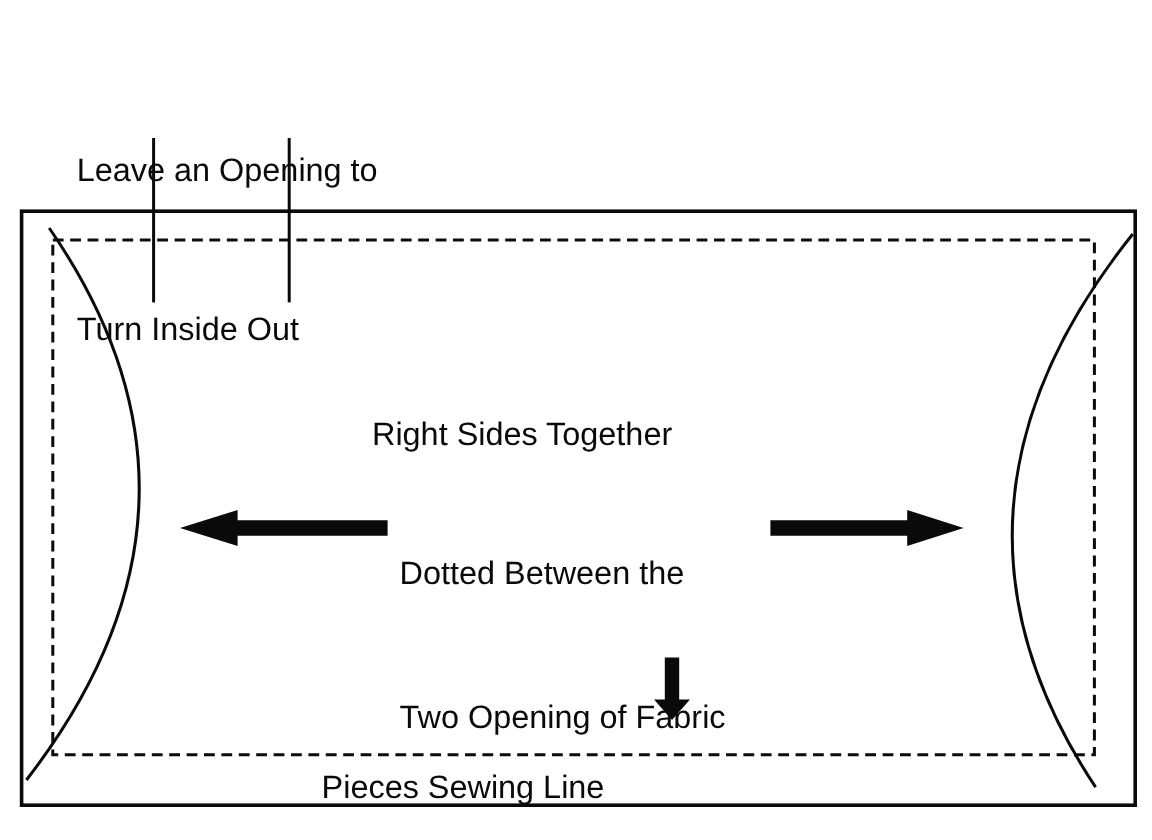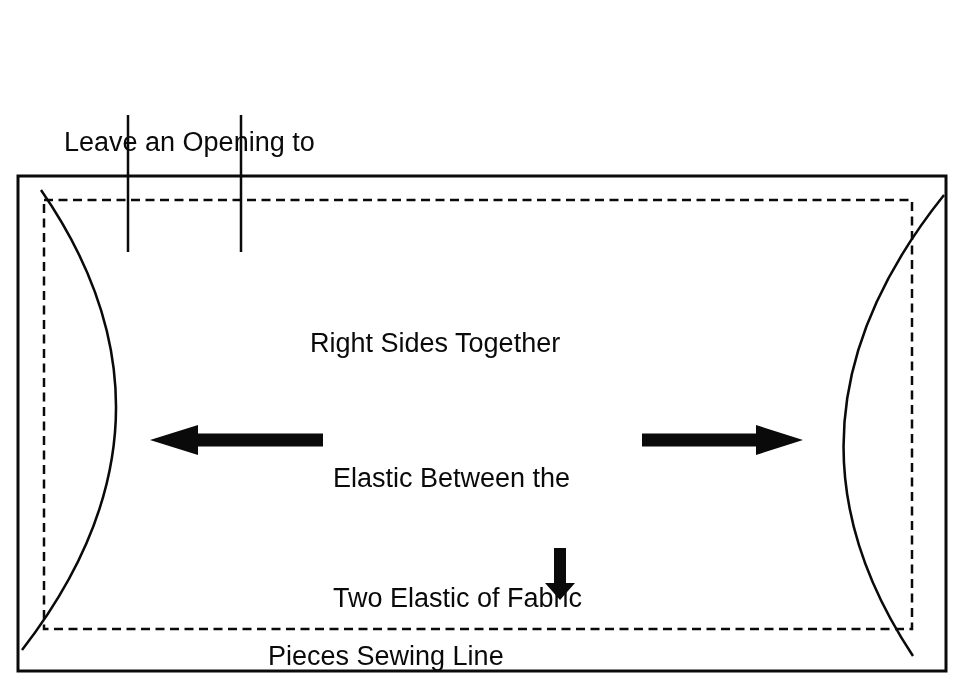--- a/index.html
+++ b/index.html
@@ -58,29 +58,30 @@
     <line x1="241" y1="115" x2="241" y2="252" class="stroke marker"></line>
 
     <polygon points="150,440 198,425 198,433.5 323,433.5 323,446.5 198,446.5 198,455" class="solidfill"></polygon>
     <polygon points="803,440 756,425 756,433.5 642,433.5 642,446.5 756,446.5 756,455" class="solidfill"></polygon>
 
     <polygon points="554,548 566,548 566,583 575,583 560,600 545,583 554,583" class="solidfill"></polygon>
   </svg>
 
   <div class="label" style="left:64px; top:32px;">
     <div class="line">Leave an Opening to</div>
+    <div class="line">Turn Inside Out</div>
   </div>
 
-  <div class="label" style="left:310px; top:233px;">
+  <div class="label" style="left:310px; top:252px;">
     <div class="line">Right Sides Together</div>
   </div>
 
   <div class="label tight" style="left:333px; top:378px;">
-    <div class="line">Elastic Between the</div>
-    <div class="line">Two Elastic of Fabric</div>
+    <div class="line">Dotted Between the</div>
+    <div class="line">Two Opening of Fabric</div>
     <div class="line">Elastic Size 7 Inches</div>
   </div>
 
   <div class="label" style="left:268px; top:546px;">
     <div class="line">Pieces Sewing Line</div>
   </div>
 
 </div>
 
 </body></html>

